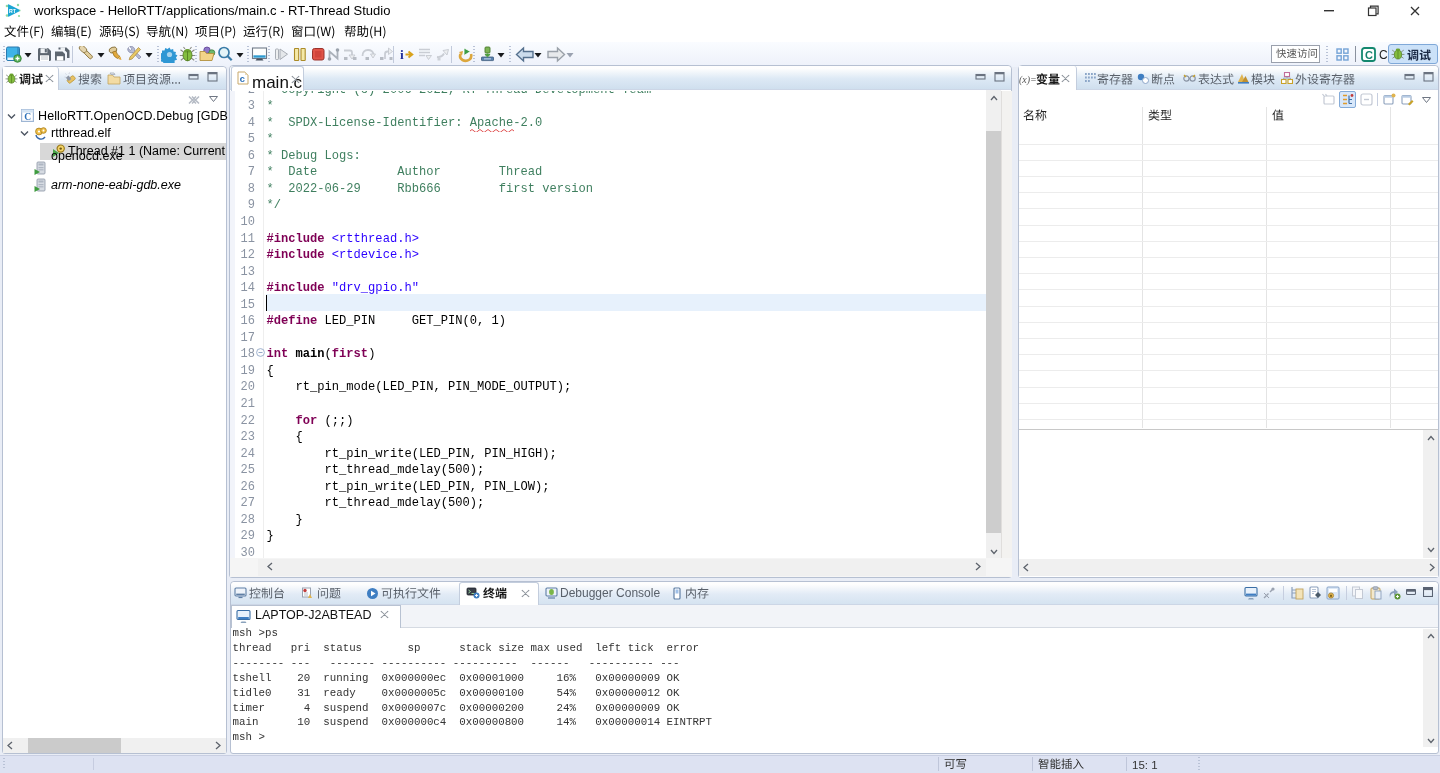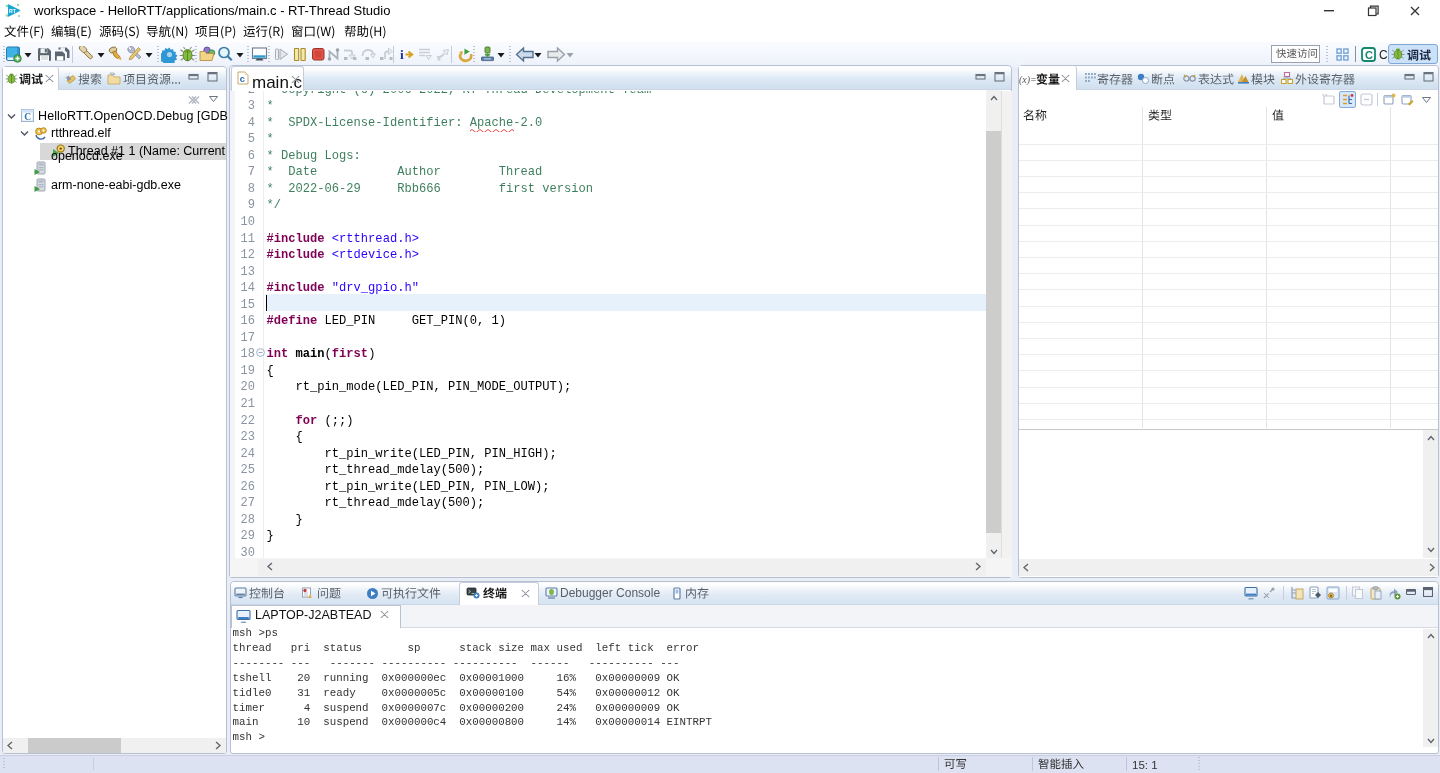--- a/index.html
+++ b/index.html
@@ -334,21 +334,21 @@
     <path d="M0.5 8 L6 11 L0.5 14 Z" fill="#3f9c3f"></path>
   </svg>
 <div class="abs" style="left:51px;top:149px;"><span style="font-size:12.5px;color:#000">openocd.exe</span></div>
 <svg class="abs" style="left:34px;top:178px" width="14" height="14" viewBox="0 0 14 14">
     <rect x="3" y="1" width="8" height="12" rx="1" fill="#d6dbe2" stroke="#8c96a5" stroke-width="0.8"></rect>
     <rect x="4.5" y="2.5" width="5" height="2" fill="#aeb6c2"></rect>
     <rect x="4.5" y="6" width="5" height="1.2" fill="#aeb6c2"></rect>
     <rect x="4.5" y="8.2" width="5" height="1.2" fill="#aeb6c2"></rect>
     <path d="M0.5 8 L6 11 L0.5 14 Z" fill="#3f9c3f"></path>
   </svg>
-<div class="abs" style="left:51px;top:178px;"><span style="font-size:12.5px;color:#000">arm-none-eabi-gdb.exe</span></div>
+<div class="abs" style="left:51px;top:178px;font-style:italic;"><span style="font-size:12.5px;color:#000">arm-none-eabi-gdb.exe</span></div>
 <div class="abs" style="left:3px;top:738px;width:223px;height:15px;background:#f0f0f0"></div>
 <div class="abs" style="left:28px;top:738px;width:93px;height:15px;background:#cbcbcb"></div>
 <svg class="abs" style="left:6px;top:741px" width="8" height="9" viewBox="0 0 8 9">
     <path d="M6 1 L2 4.5 L6 8" stroke="#5d636c" stroke-width="1.3" fill="none"></path>
   </svg>
 <svg class="abs" style="left:214px;top:741px" width="8" height="9" viewBox="0 0 8 9">
     <path d="M2 1 L6 4.5 L2 8" stroke="#5d636c" stroke-width="1.3" fill="none"></path>
   </svg>
 <div class="abs" style="left:229px;top:65px;width:783px;height:513px;background:#fff;border:1px solid #b6c0d2;border-radius:4px 4px 3px 3px"></div>
 <div class="abs" style="left:230px;top:66px;width:781px;height:24px;border-radius:4px 4px 0 0;background:linear-gradient(#fefefe 10%,#dde9f5 55%,#cfdfee);border-bottom:1px solid #ccd6e6"></div>

